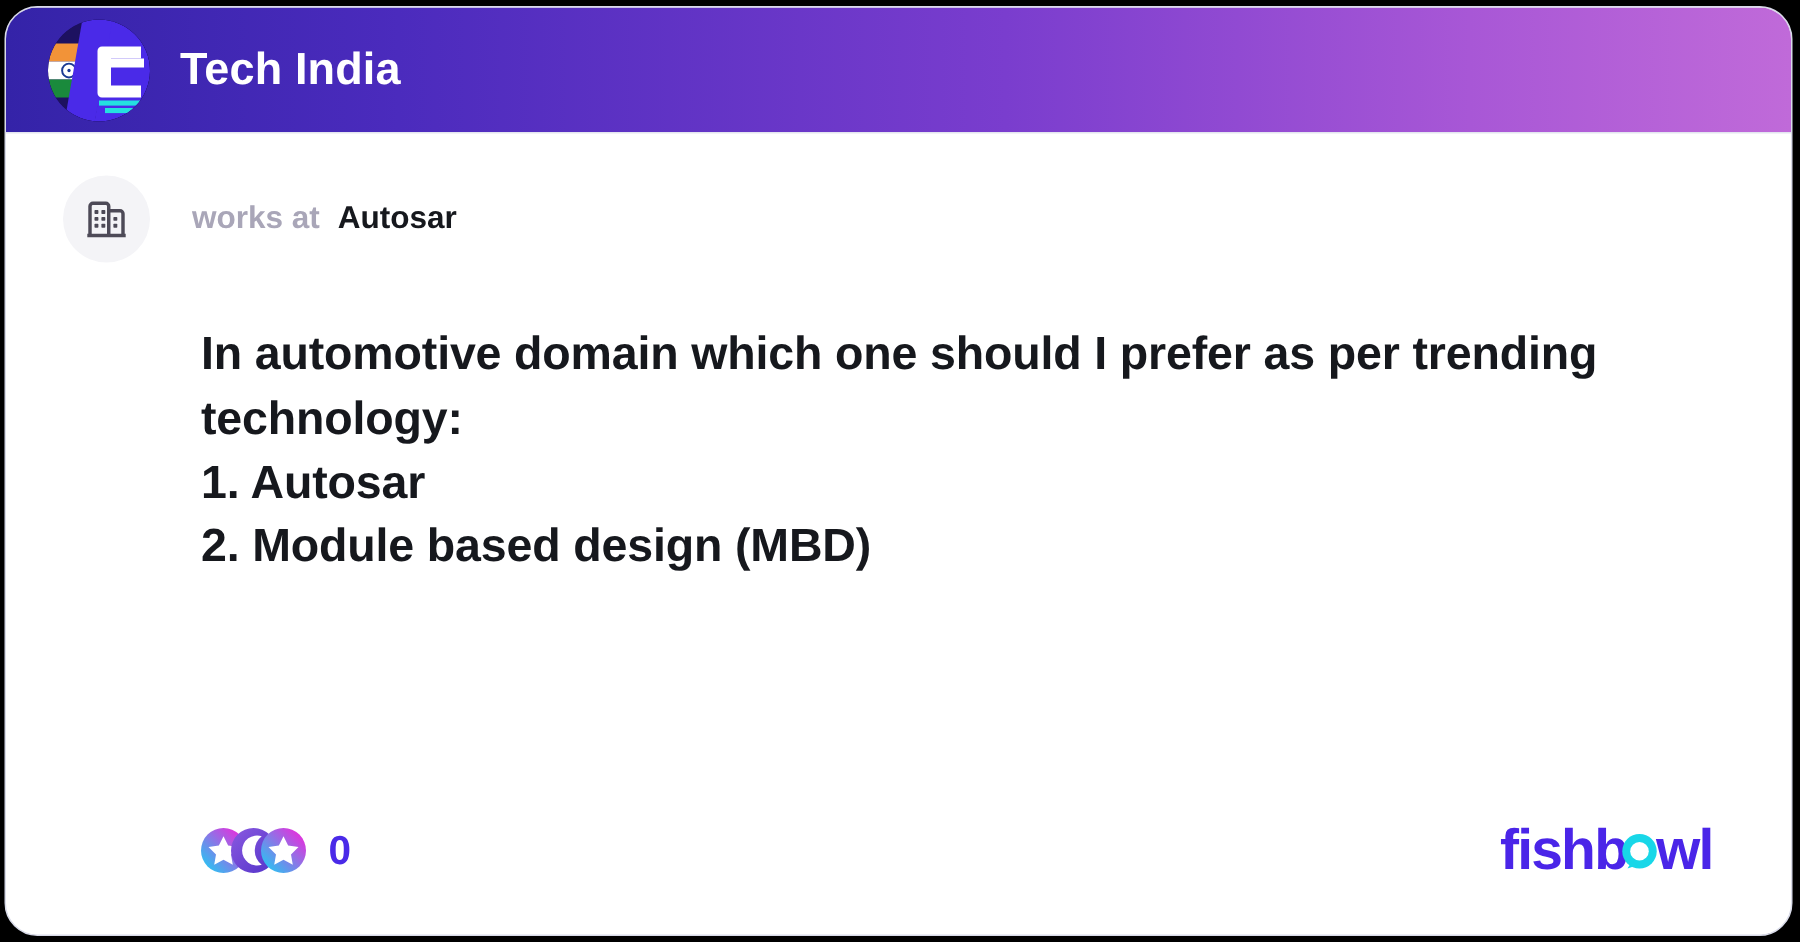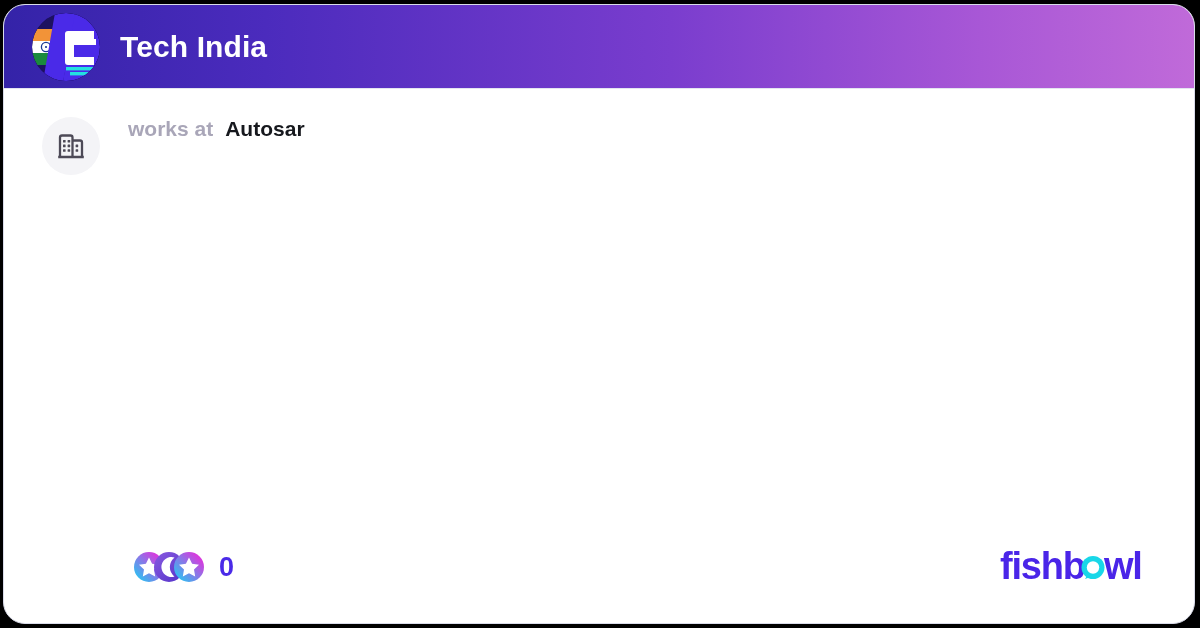--- a/index.html
+++ b/index.html
@@ -60,20 +60,21 @@
 
   
   #body {
     flex: 1 1 auto;
     position: relative;
     padding: 28px 40px 0 38px;
   }
 
   #author-row {
     display: flex;
+    align-items: center;
     height: 58px;
   }
 
   #company-badge {
     width: 58px;
     height: 58px;
     border-radius: 50%;
     background: #f4f4f7;
     display: flex;
     align-items: center;
@@ -215,20 +216,23 @@
           </g>
         </svg>
       </div>
 
       <div id="author-text">
         <span id="works-at">works at</span>
         <span id="company-name">Autosar</span>
       </div>
     </div>
 
+    <div id="post-body">In automotive domain which one should I prefer as per trending technology:
+1. Autosar
+2. Module based design (MBD)</div>
 
     <div id="footer">
 
       <div id="reactions">
         <div id="reaction-icons">
 
           <span class="rx">
             <svg width="30" height="30" viewBox="0 0 30 30" aria-hidden="true">
               <defs>
                 <linearGradient id="gA" x1="1" y1="0" x2="0" y2="1">

